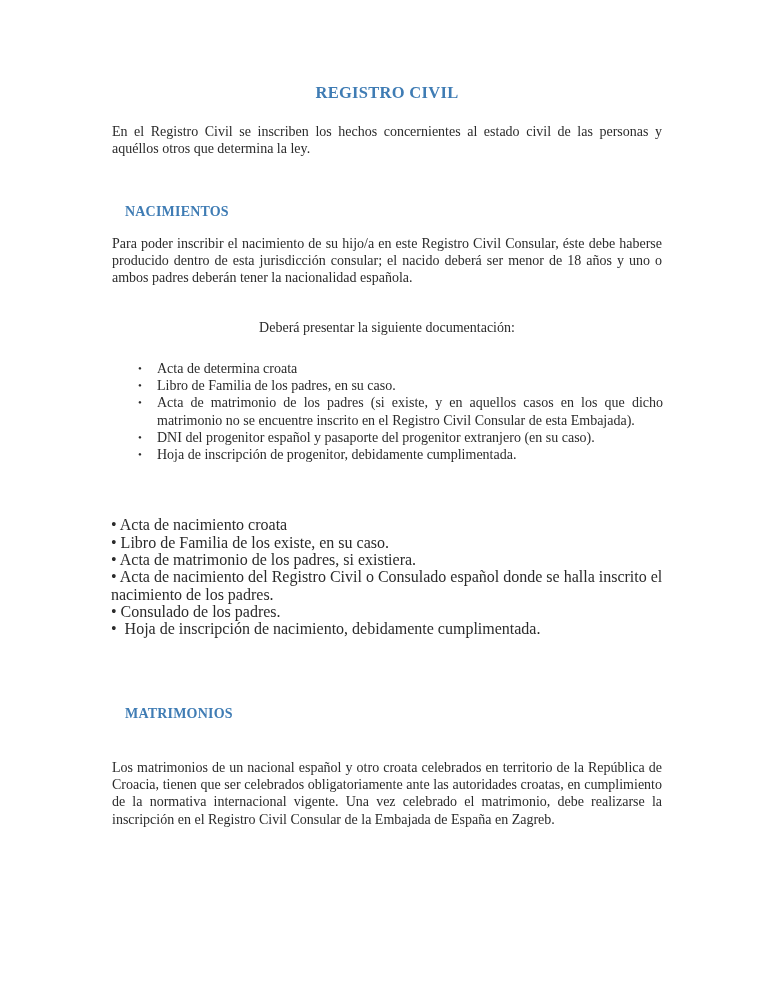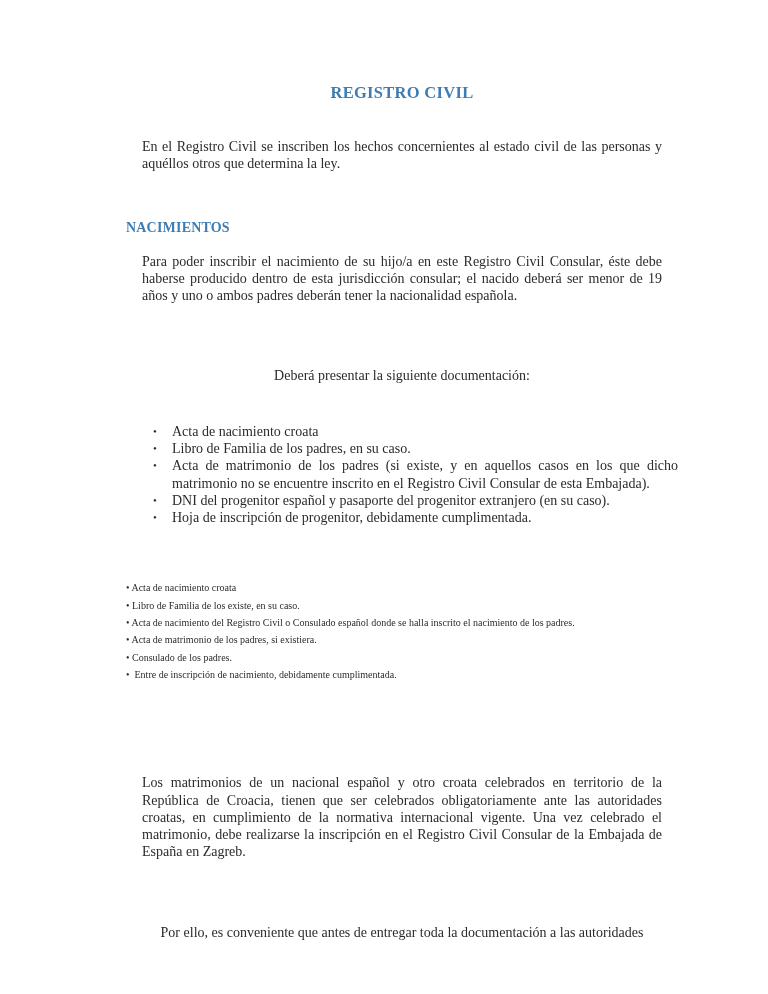--- a/index.html
+++ b/index.html
@@ -17,21 +17,21 @@
   .page {
     position: relative;
     width: 768px;
     height: 994px;
     background: #ffffff;
     box-sizing: border-box;
     padding: 0;
   }
   .content {
     position: absolute;
-    left: 126px;
+    left: 111px;
     top: 0;
     width: 552px;
   }
 
   
   .doc-title {
     text-align: center;
     color: #3f7cb4;
     font-weight: bold;
     font-size: 16.5px;
@@ -39,39 +39,39 @@
     margin: 0;
     padding-top: 83px;
     line-height: 1.25;
   }
 
   
   .para {
     font-size: 14px;
     line-height: 17.3px;
     text-align: justify;
-    margin: 16px;
+    margin: 1px;
     color: #2b2b2b;
   }
   .para.left {
     text-align: center;
   }
 
   .gap-title-body { height: 18px; }
   .gap-lg  { height: 31px; }
   .gap-md  { height: 22px; }
 
   
   .section-heading {
     font-size: 14px;
     line-height: 17.3px;
     font-weight: bold;
     color: #3f7cb4;
     letter-spacing: 0.2px;
-    margin: 0;
+    margin: 14px;
     text-align: left;
   }
 
   
   ul.doc-list {
     margin: 0;
     padding: 0;
     list-style: none;
   }
   ul.doc-list > li {
@@ -94,21 +94,21 @@
     display: block;
   }
 
   
   .plain-list {
     margin: 0;
     padding: 0;
     list-style: none;
   }
   .plain-list > li {
-    font-size: 10px;
+    font-size: 16px;
     line-height: 17.3px;
     text-align: left;
     margin: 0;
     padding: 0;
     white-space: pre-wrap;
   }
 </style>
 </head>
 <body>
 
@@ -118,32 +118,32 @@
     <h1 class="doc-title">REGISTRO CIVIL</h1>
 
     <div class="gap-title-body"></div>
 
     <p class="para">En el Registro Civil se inscriben los hechos concernientes al estado civil de las personas y aquéllos otros que determina la ley.</p>
 
     <div class="gap-lg"></div>
 
     <h2 class="section-heading">NACIMIENTOS</h2>
 
-    <p class="para">Para poder inscribir el nacimiento de su hijo/a en este Registro Civil Consular, éste debe haberse producido dentro de esta jurisdicción consular; el nacido deberá ser menor de 19 años y uno o ambos padres deberán tener la nacionalidad española.</p>
+    <p class="para">Para poder inscribir el nacimiento de su hijo/a en este Registro Civil Consular, éste debe haberse producido dentro de esta jurisdicción consular; el nacido deberá ser menor de 18 años y uno o ambos padres deberán tener la nacionalidad española.</p>
 
     <div class="gap-lg"></div>
 
     <p class="para left">Deberá presentar la siguiente documentación:</p>
 
     <div class="gap-md"></div>
 
     <ul class="doc-list">
       <li>
         <span class="bullet-glyph">•</span>
-        <span class="li-text">Acta de nacimiento croata</span>
+        <span class="li-text">Acta de determina croata</span>
       </li>
       <li>
         <span class="bullet-glyph">•</span>
         <span class="li-text">Libro de Familia de los padres, en su caso.</span>
       </li>
       <li>
         <span class="bullet-glyph">•</span>
         <span class="li-text">Acta de matrimonio de los padres (si existe, y en aquellos casos en los que dicho matrimonio no se encuentre inscrito en el Registro Civil Consular de esta Embajada).</span>
       </li>
       <li>
@@ -157,34 +157,34 @@
     </ul>
 
     <div class="gap-md"></div>
 
 
     <div class="gap-lg"></div>
 
     <ul class="plain-list">
       <li>• Acta de nacimiento croata</li>
       <li>• Libro de Familia de los existe, en su caso.</li>
+      <li>• Acta de matrimonio de los padres, si existiera.</li>
       <li>• Acta de nacimiento del Registro Civil o Consulado español donde se halla inscrito el nacimiento de los padres.</li>
-      <li>• Acta de matrimonio de los padres, si existiera.</li>
       <li>• Consulado de los padres.</li>
-      <li>•  Entre de inscripción de nacimiento, debidamente cumplimentada.</li>
+      <li>•  Hoja de inscripción de nacimiento, debidamente cumplimentada.</li>
     </ul>
 
     <div class="gap-lg"></div>
 
 
     <div class="gap-md"></div>
 
+    <h2 class="section-heading">MATRIMONIOS</h2>
 
     <div class="gap-md"></div>
 
     <p class="para">Los matrimonios de un nacional español y otro croata celebrados en territorio de la República de Croacia, tienen que ser celebrados obligatoriamente ante las autoridades croatas, en cumplimiento de la normativa internacional vigente. Una vez celebrado el matrimonio, debe realizarse la inscripción en el Registro Civil Consular de la Embajada de España en Zagreb.</p>
 
     <div class="gap-lg"></div>
 
-    <p class="para left">Por ello, es conveniente que antes de entregar toda la documentación a las autoridades</p>
 
   </div>
 </div>
 
 </body></html>

